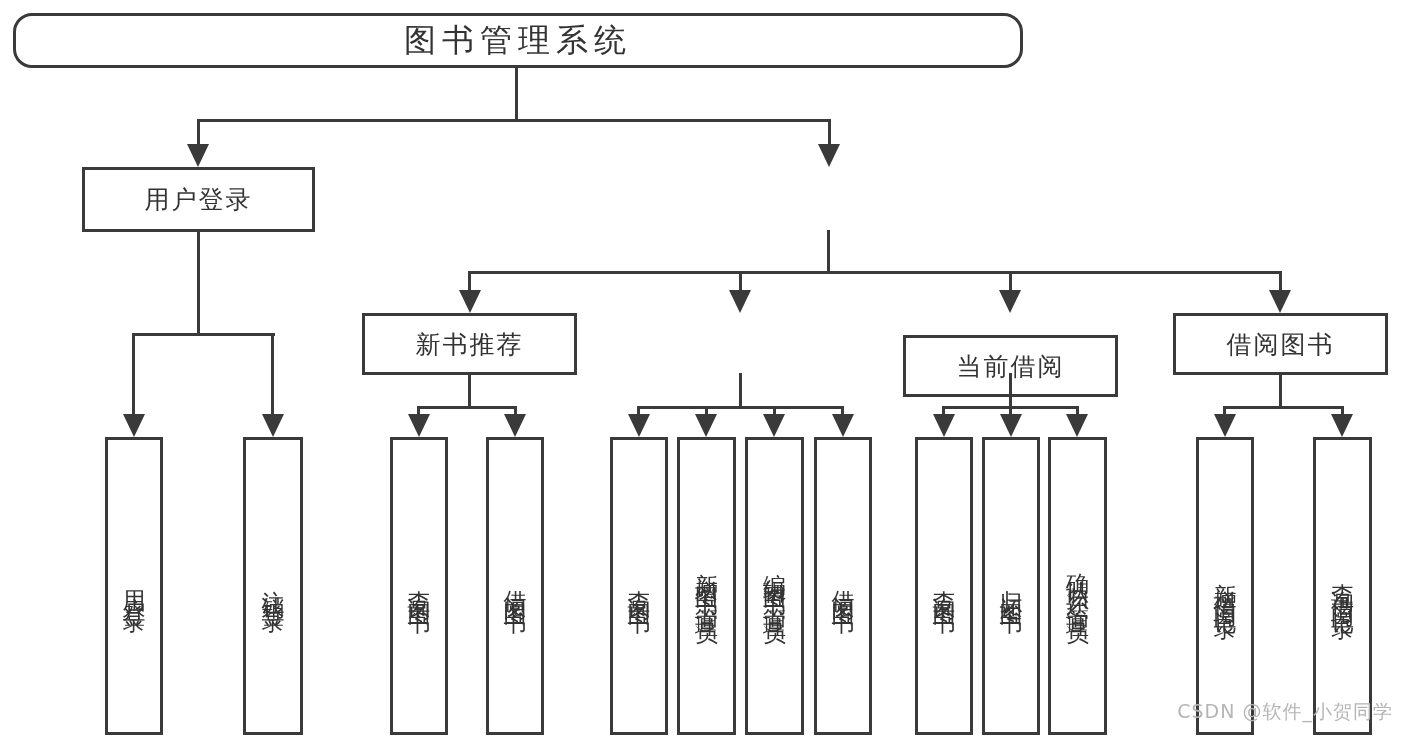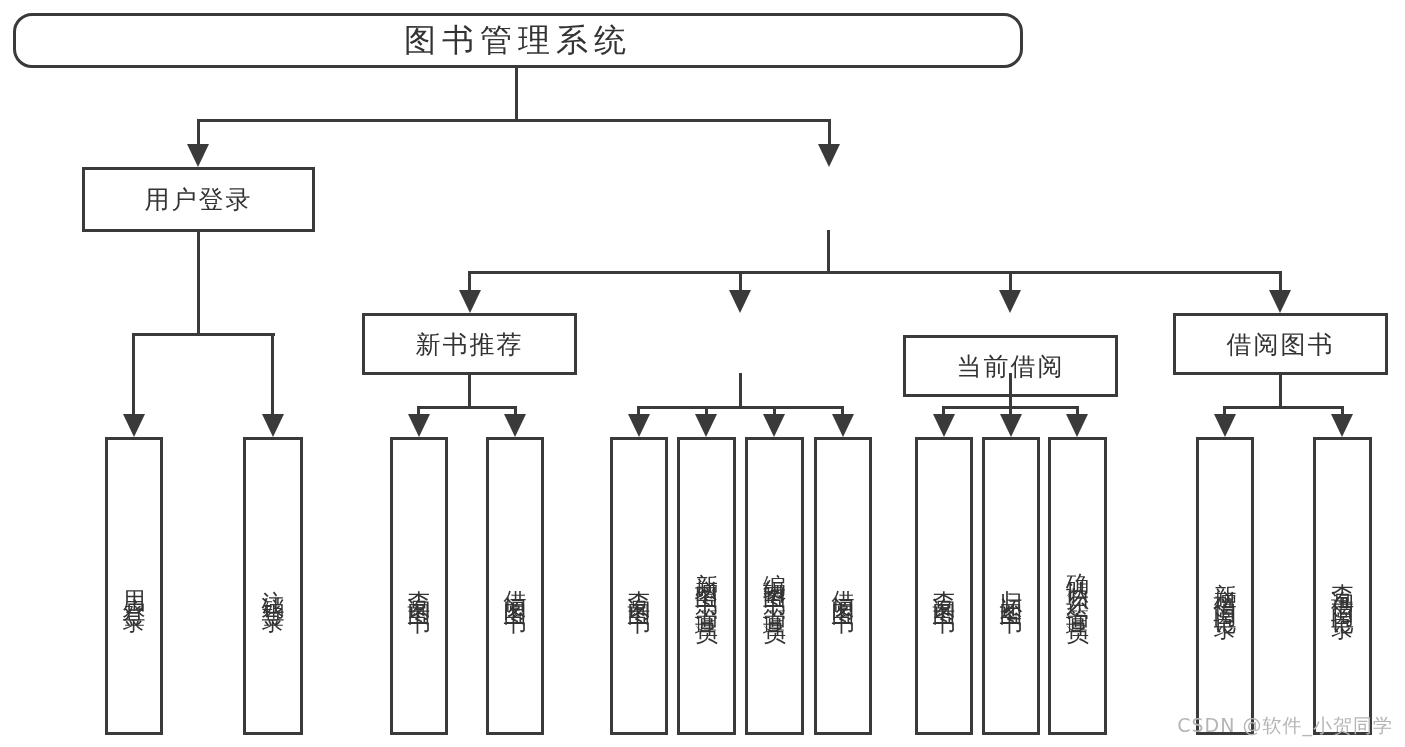--- a/index.html
+++ b/index.html
@@ -49,21 +49,21 @@
   .tri {
     position: absolute;
     width: 0; height: 0;
     border-left: 11px solid transparent;
     border-right: 11px solid transparent;
     border-top: 23px solid var(--line-color, #3a3a3a);
   }
   .watermark {
     position: absolute;
     right: 12px;
-    bottom: 8px;
+    bottom: 22px;
     font-size: 19px;
     letter-spacing: 1px;
     color: var(--wm-color, #b5b5b5);
   }
 </style>
 </head>
 <body>
 
 <div class="canvas">
 

